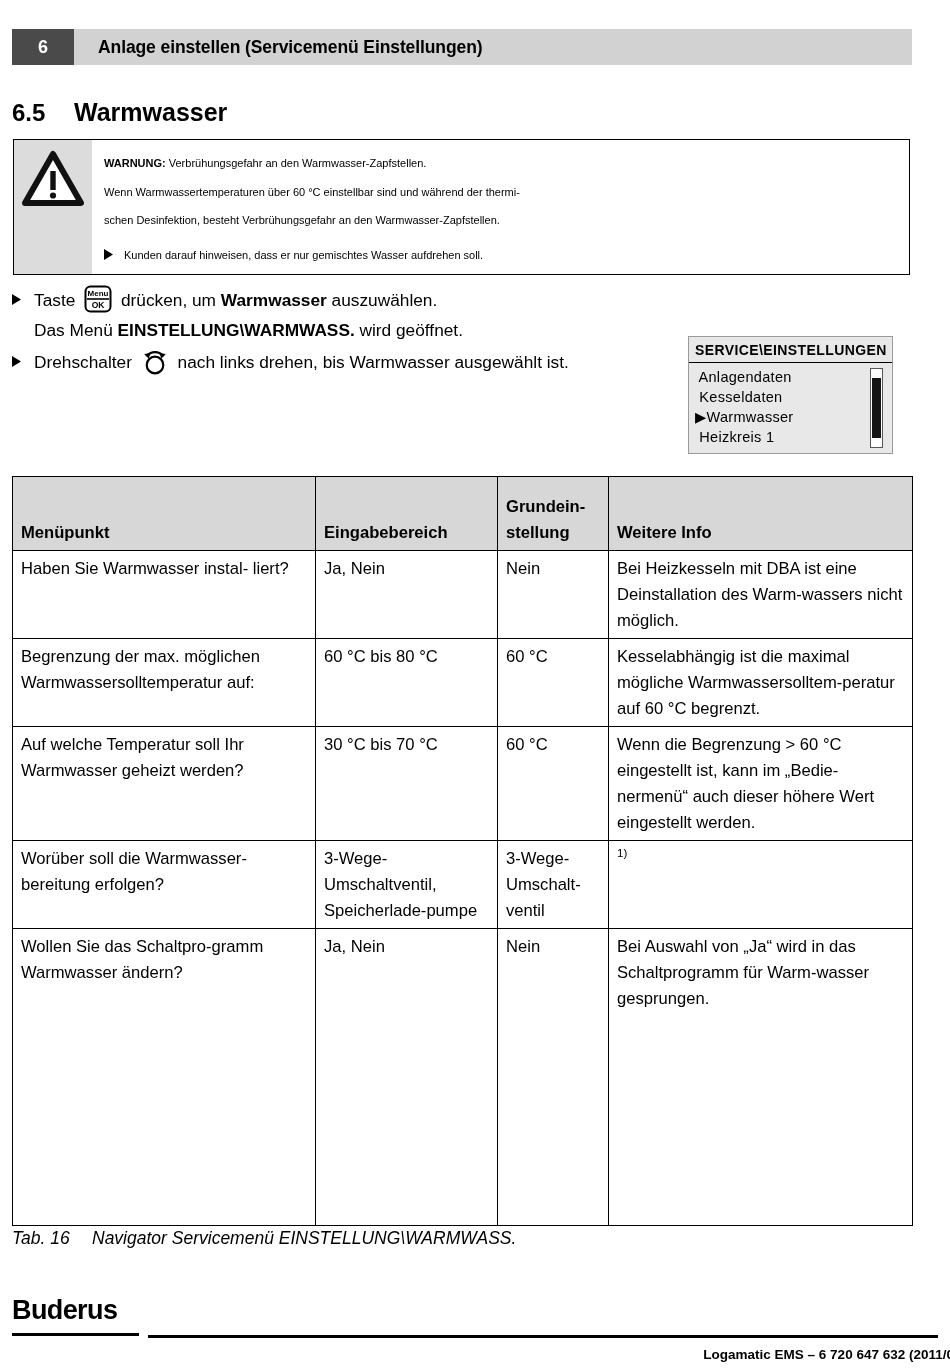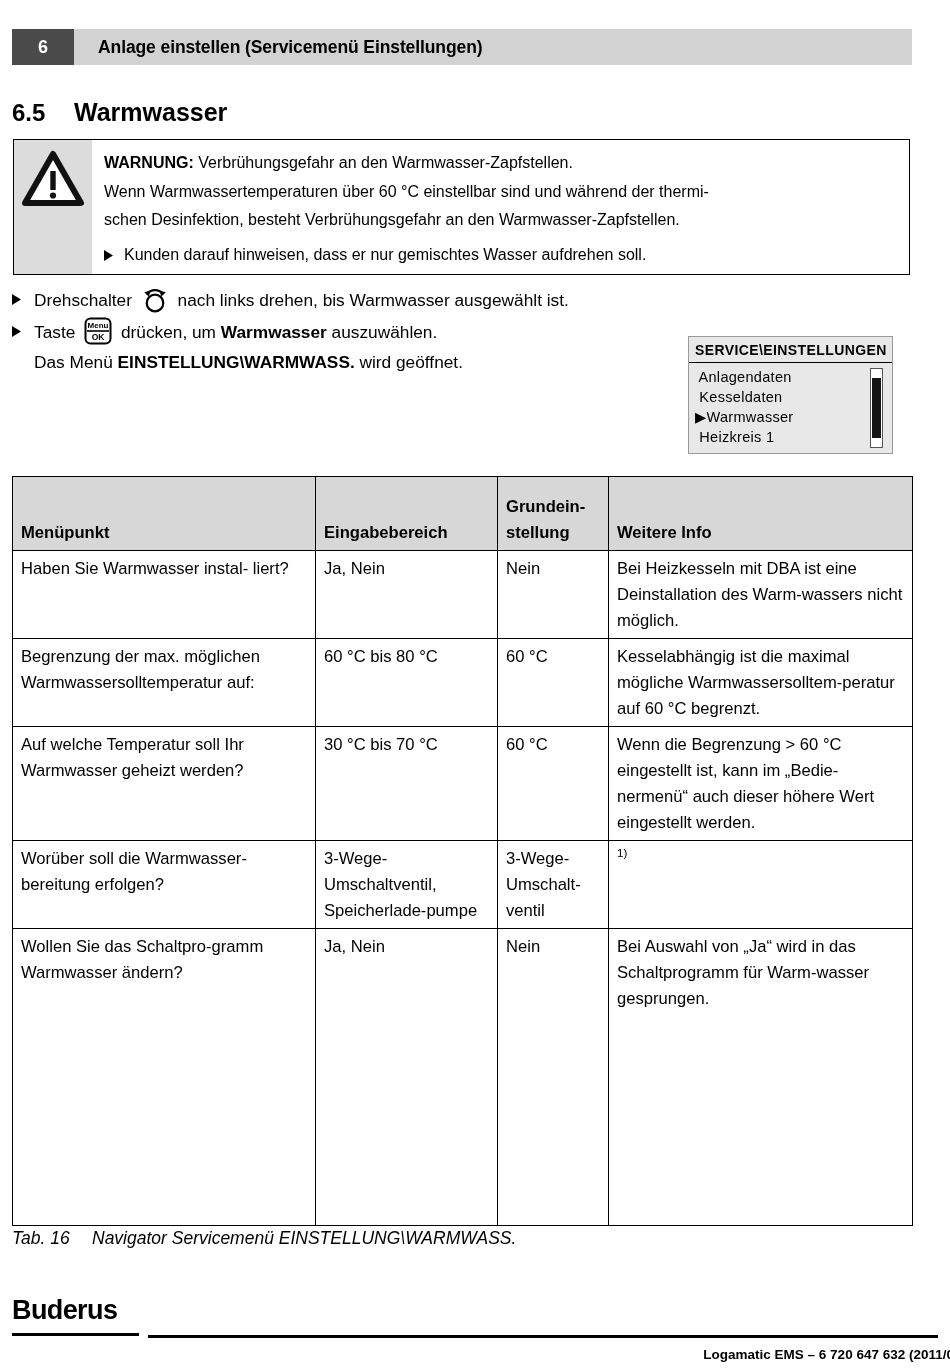--- a/index.html
+++ b/index.html
@@ -84,21 +84,21 @@
     justify-content: center;
     padding-top: 10px;
     box-sizing: border-box;
   }
   .warning-body {
     flex: 1 1 auto;
     padding: 9px 12px 6px 12px;
     box-sizing: border-box;
   }
   .warning-line {
-    font-size: 16px;
+    font-size: 11px;
     line-height: 28.5px;
     white-space: nowrap;
   }
   .warning-line b { font-weight: bold; }
   .warning-bullet-row {
     display: flex;
     align-items: baseline;
     margin-top: 6px;
   }
   .tri-bullet {
@@ -316,48 +316,48 @@
   </div>
 </div>
 
 <div class="instructions">
 
   <div class="instr-row">
     <svg class="instr-bullet" viewBox="0 0 9 11">
       <path d="M0 0 L9 5.5 L0 11 Z" fill="#000"></path>
     </svg>
     <div class="instr-text">
-      <span>Drehschalter </span><svg class="inline-icon knob-icon" viewBox="0 0 30 27">
-        <circle cx="15" cy="17" r="8.3" fill="none" stroke="#000" stroke-width="2.2"></circle>
-        <path d="M6.4 8.2 A11 11 0 0 1 23.6 8.2" fill="none" stroke="#000" stroke-width="2.2"></path>
-        <path d="M8.6 10.6 L4.2 6.0 L10.6 5.3 Z" fill="#000"></path>
-        <path d="M21.4 10.6 L25.8 6.0 L19.4 5.3 Z" fill="#000"></path>
-      </svg><span> nach links drehen, bis Warmwasser ausgewählt ist.</span>
-    </div>
-  </div>
-
-  <div class="instr-row">
-    <svg class="instr-bullet" viewBox="0 0 9 11">
-      <path d="M0 0 L9 5.5 L0 11 Z" fill="#000"></path>
-    </svg>
-    <div class="instr-text">
       <div>
         <span>Taste </span><svg class="inline-icon menuok-icon" viewBox="0 0 30 28">
           <rect x="2.5" y="1.5" width="25" height="25" rx="5" ry="5" fill="#fff" stroke="#000" stroke-width="2"></rect>
           <line x1="4" y1="14" x2="26" y2="14" stroke="#000" stroke-width="1.6"></line>
           <text x="15" y="11.4" font-family="Liberation Sans, sans-serif" font-size="8" font-weight="bold" text-anchor="middle" fill="#000">Menu</text>
           <text x="15" y="23.4" font-family="Liberation Sans, sans-serif" font-size="8.5" font-weight="bold" text-anchor="middle" fill="#000">OK</text>
         </svg><span> drücken, um </span><b>Warmwasser</b><span> auszuwählen.</span>
       </div>
       <div>
         <span>Das Menü </span><b>EINSTELLUNG\WARMWASS.</b><span> wird geöffnet.</span>
       </div>
     </div>
   </div>
 
+  <div class="instr-row">
+    <svg class="instr-bullet" viewBox="0 0 9 11">
+      <path d="M0 0 L9 5.5 L0 11 Z" fill="#000"></path>
+    </svg>
+    <div class="instr-text">
+      <span>Drehschalter </span><svg class="inline-icon knob-icon" viewBox="0 0 30 27">
+        <circle cx="15" cy="17" r="8.3" fill="none" stroke="#000" stroke-width="2.2"></circle>
+        <path d="M6.4 8.2 A11 11 0 0 1 23.6 8.2" fill="none" stroke="#000" stroke-width="2.2"></path>
+        <path d="M8.6 10.6 L4.2 6.0 L10.6 5.3 Z" fill="#000"></path>
+        <path d="M21.4 10.6 L25.8 6.0 L19.4 5.3 Z" fill="#000"></path>
+      </svg><span> nach links drehen, bis Warmwasser ausgewählt ist.</span>
+    </div>
+  </div>
+
 </div>
 
 <div class="lcd">
   <div class="lcd-title">SERVICE\EINSTELLUNGEN</div>
   <div class="lcd-body">
     <div class="lcd-item"> Anlagendaten</div>
     <div class="lcd-item"> Kesseldaten</div>
     <div class="lcd-item">▶Warmwasser</div>
     <div class="lcd-item"> Heizkreis 1</div>
     <div class="lcd-scroll">

